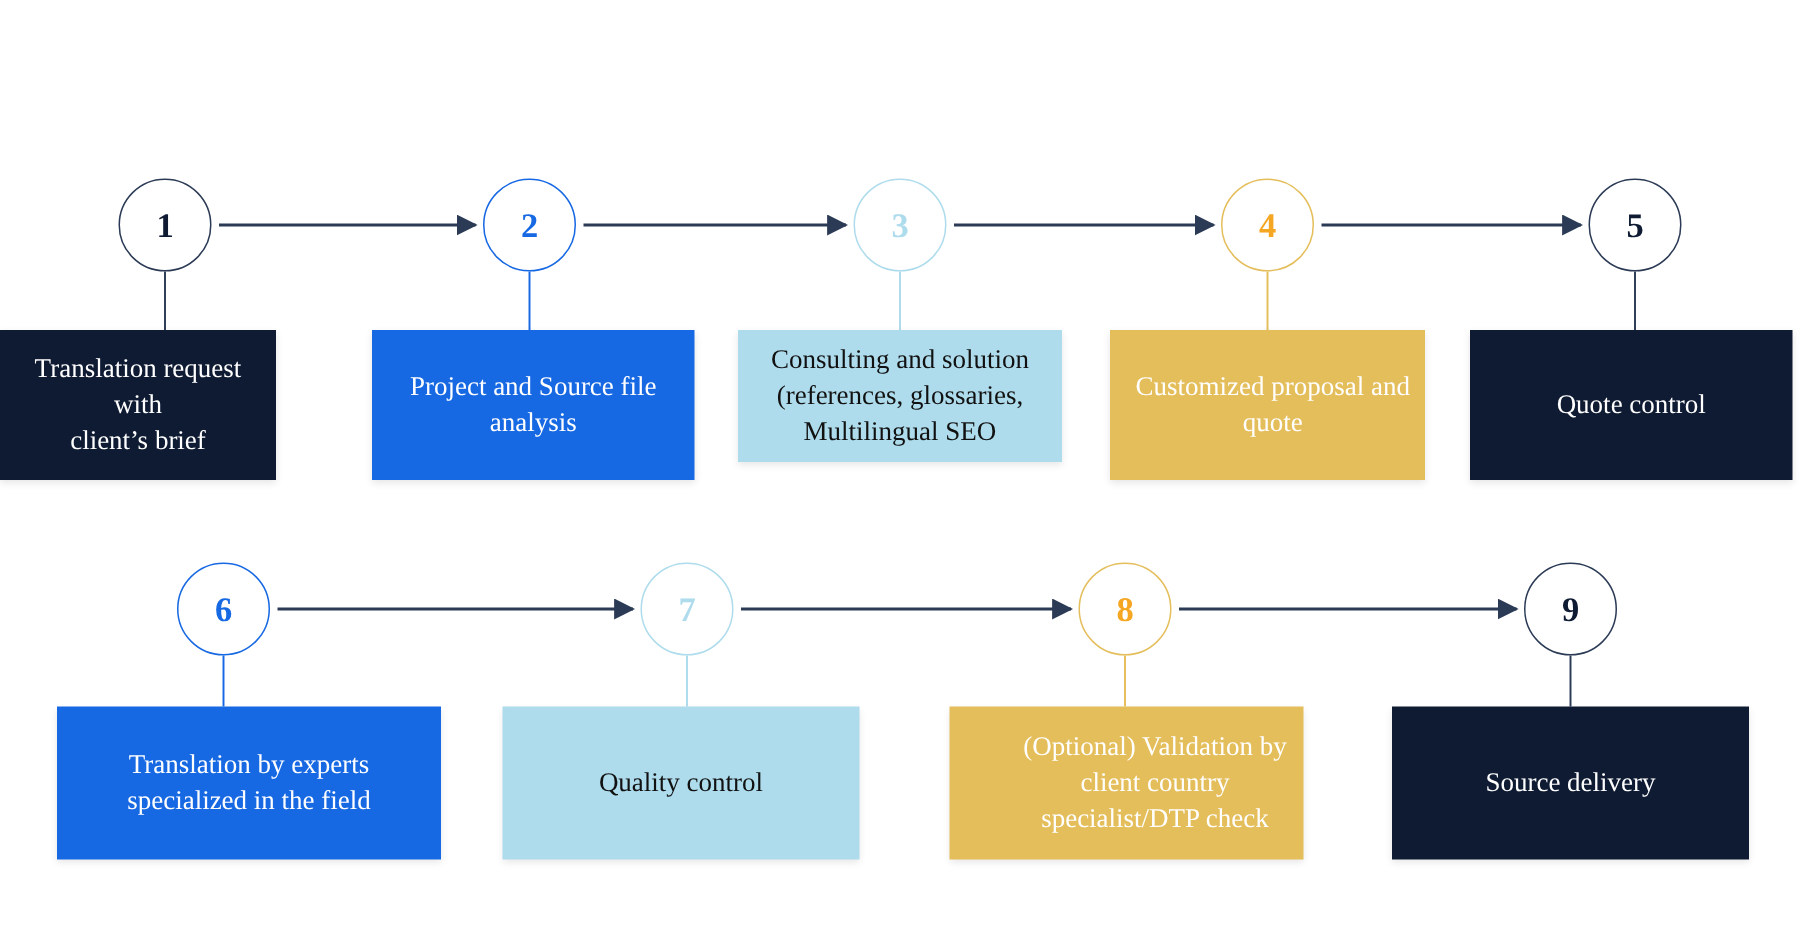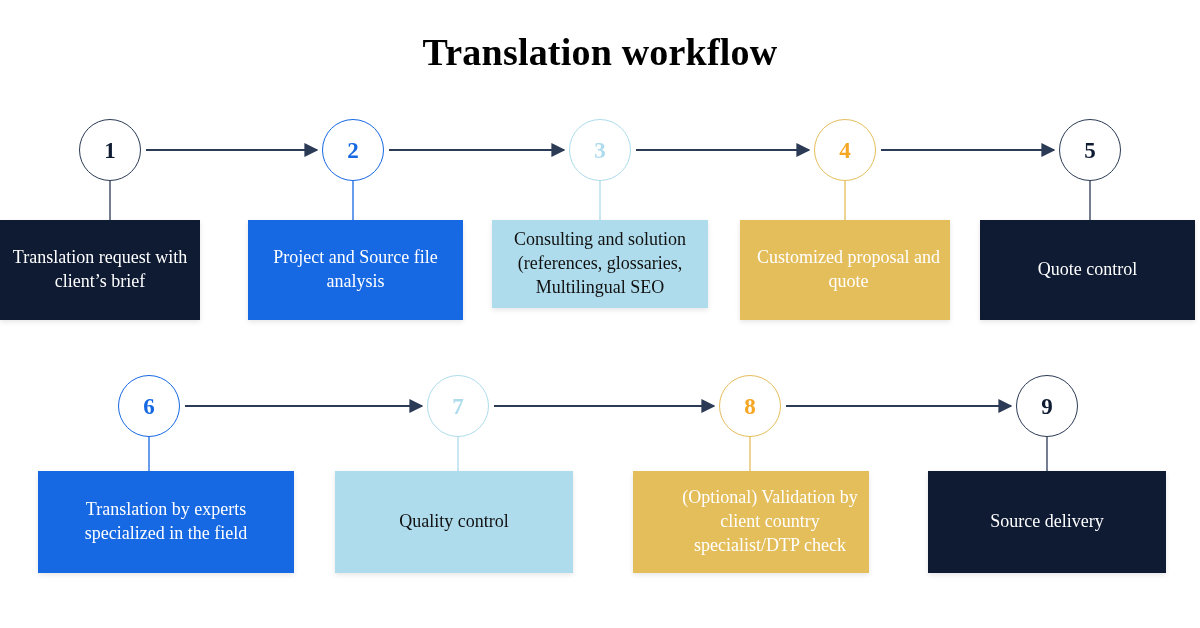--- a/index.html
+++ b/index.html
@@ -83,21 +83,20 @@
     display: block;
     width: 100%;
     white-space: pre-line;
   }
 </style>
 </head>
 <body>
 
 <div id="canvas">
 
-  <div class="title">Translation workflow</div>
 
   <svg id="connectors" viewBox="0 0 1200 628" width="1200" height="628">
       <defs>
         <marker id="arrowhead" viewBox="0 0 10 10" refX="9" refY="5" markerWidth="7" markerHeight="7" orient="auto-start-reverse">
           <path d="M 0 0 L 10 5 L 0 10 z" fill="#2B3A55"></path>
         </marker>
       </defs>
       <line x1="110" y1="181" x2="110" y2="220" stroke="#2B3A55" stroke-width="1.3"></line>
       <line x1="353" y1="181" x2="353" y2="220" stroke="#1668E3" stroke-width="1.3"></line>
       <line x1="600" y1="181" x2="600" y2="220" stroke="#AEDCEC" stroke-width="1.3"></line>
@@ -113,21 +112,21 @@
       <line x1="881" y1="150" x2="1054" y2="150" stroke="#2B3A55" stroke-width="2" marker-end="url(#arrowhead)"></line>
       <line x1="185" y1="406" x2="422" y2="406" stroke="#2B3A55" stroke-width="2" marker-end="url(#arrowhead)"></line>
       <line x1="494" y1="406" x2="714" y2="406" stroke="#2B3A55" stroke-width="2" marker-end="url(#arrowhead)"></line>
       <line x1="786" y1="406" x2="1011" y2="406" stroke="#2B3A55" stroke-width="2" marker-end="url(#arrowhead)"></line>
     </svg>
 
   <div id="steps-layer">
       <div class="step-circle" style="left: 79px; top: 119px; border-color: rgb(43, 58, 85);">
         <span class="num" style="color: rgb(14, 27, 51);">1</span>
       </div>
-      <div class="step-box" style="left: 0px; top: 220px; width: 200px; height: 100px; background: rgb(14, 27, 51); color: rgb(255, 255, 255); justify-content: center;">
+      <div class="step-box" style="left: 0px; top: 220px; width: 184px; height: 100px; background: rgb(14, 27, 51); color: rgb(255, 255, 255); justify-content: center;">
         <span class="box-label">Translation request with
 client’s brief</span>
       </div>
       <div class="step-circle" style="left: 322px; top: 119px; border-color: rgb(22, 104, 227);">
         <span class="num" style="color: rgb(22, 104, 227);">2</span>
       </div>
       <div class="step-box" style="left: 248px; top: 220px; width: 215px; height: 100px; background: rgb(22, 104, 227); color: rgb(255, 255, 255);">
         <span class="box-label">Project and Source file
 analysis</span>
       </div>

